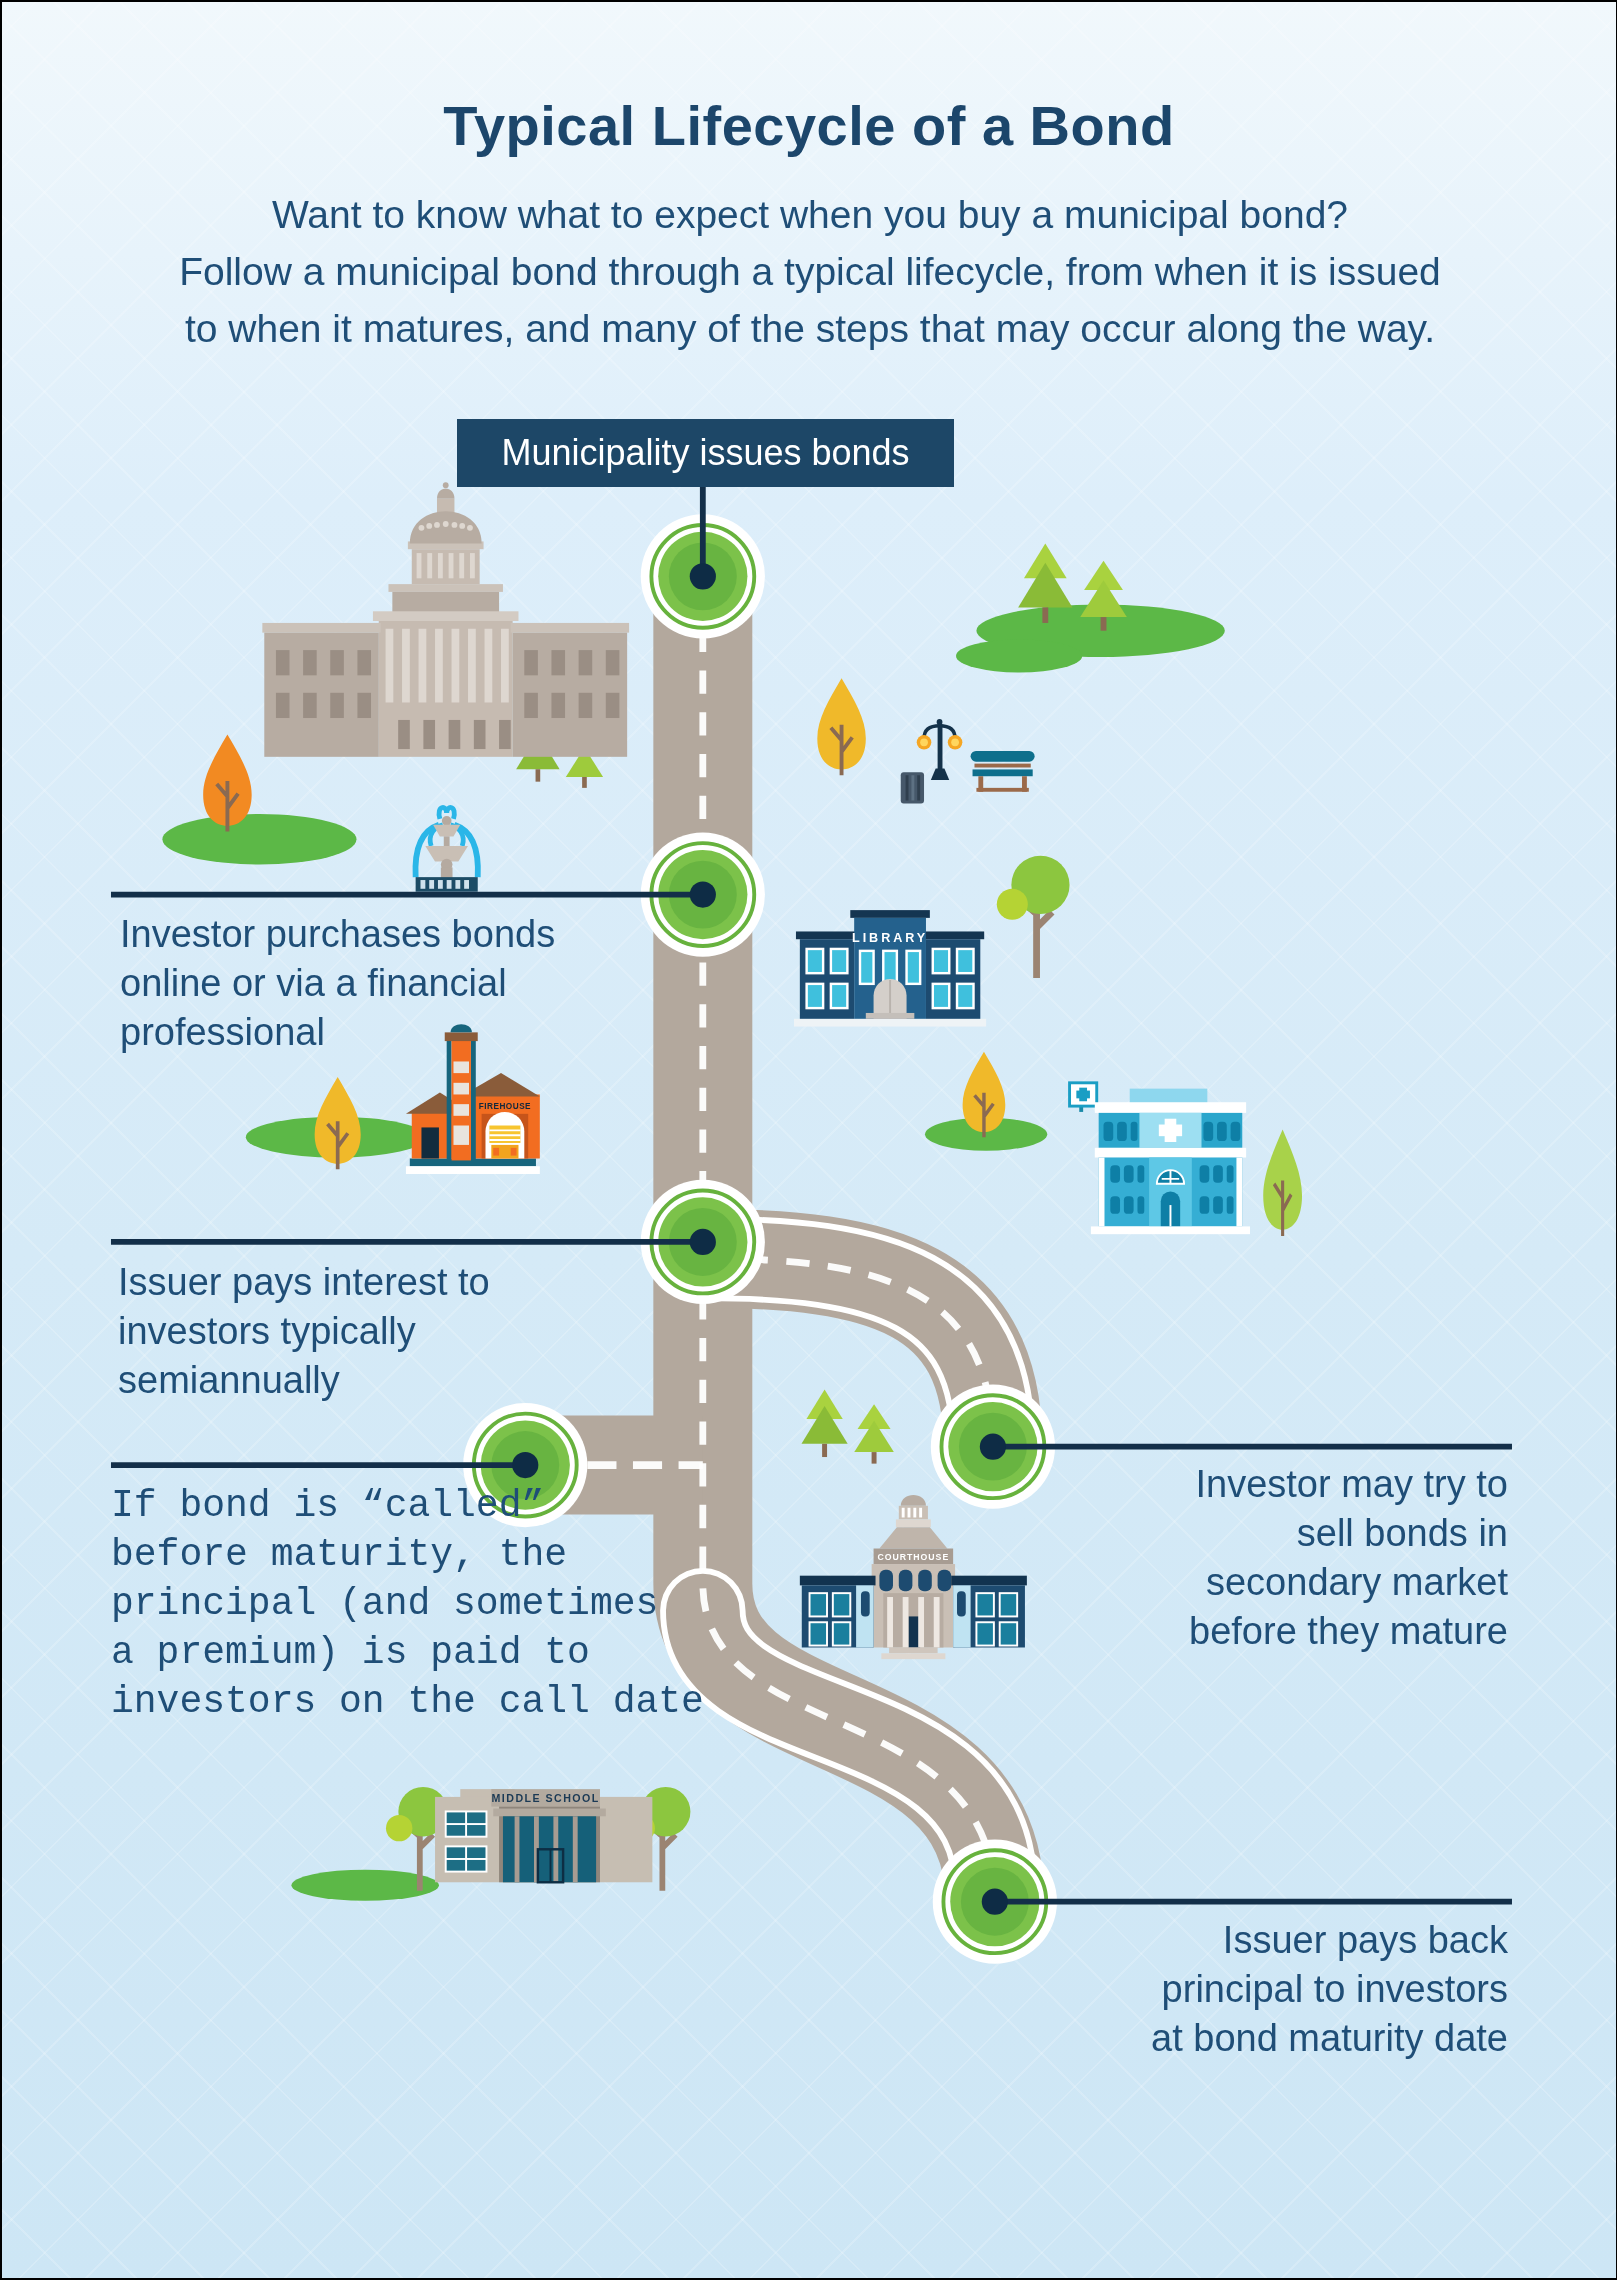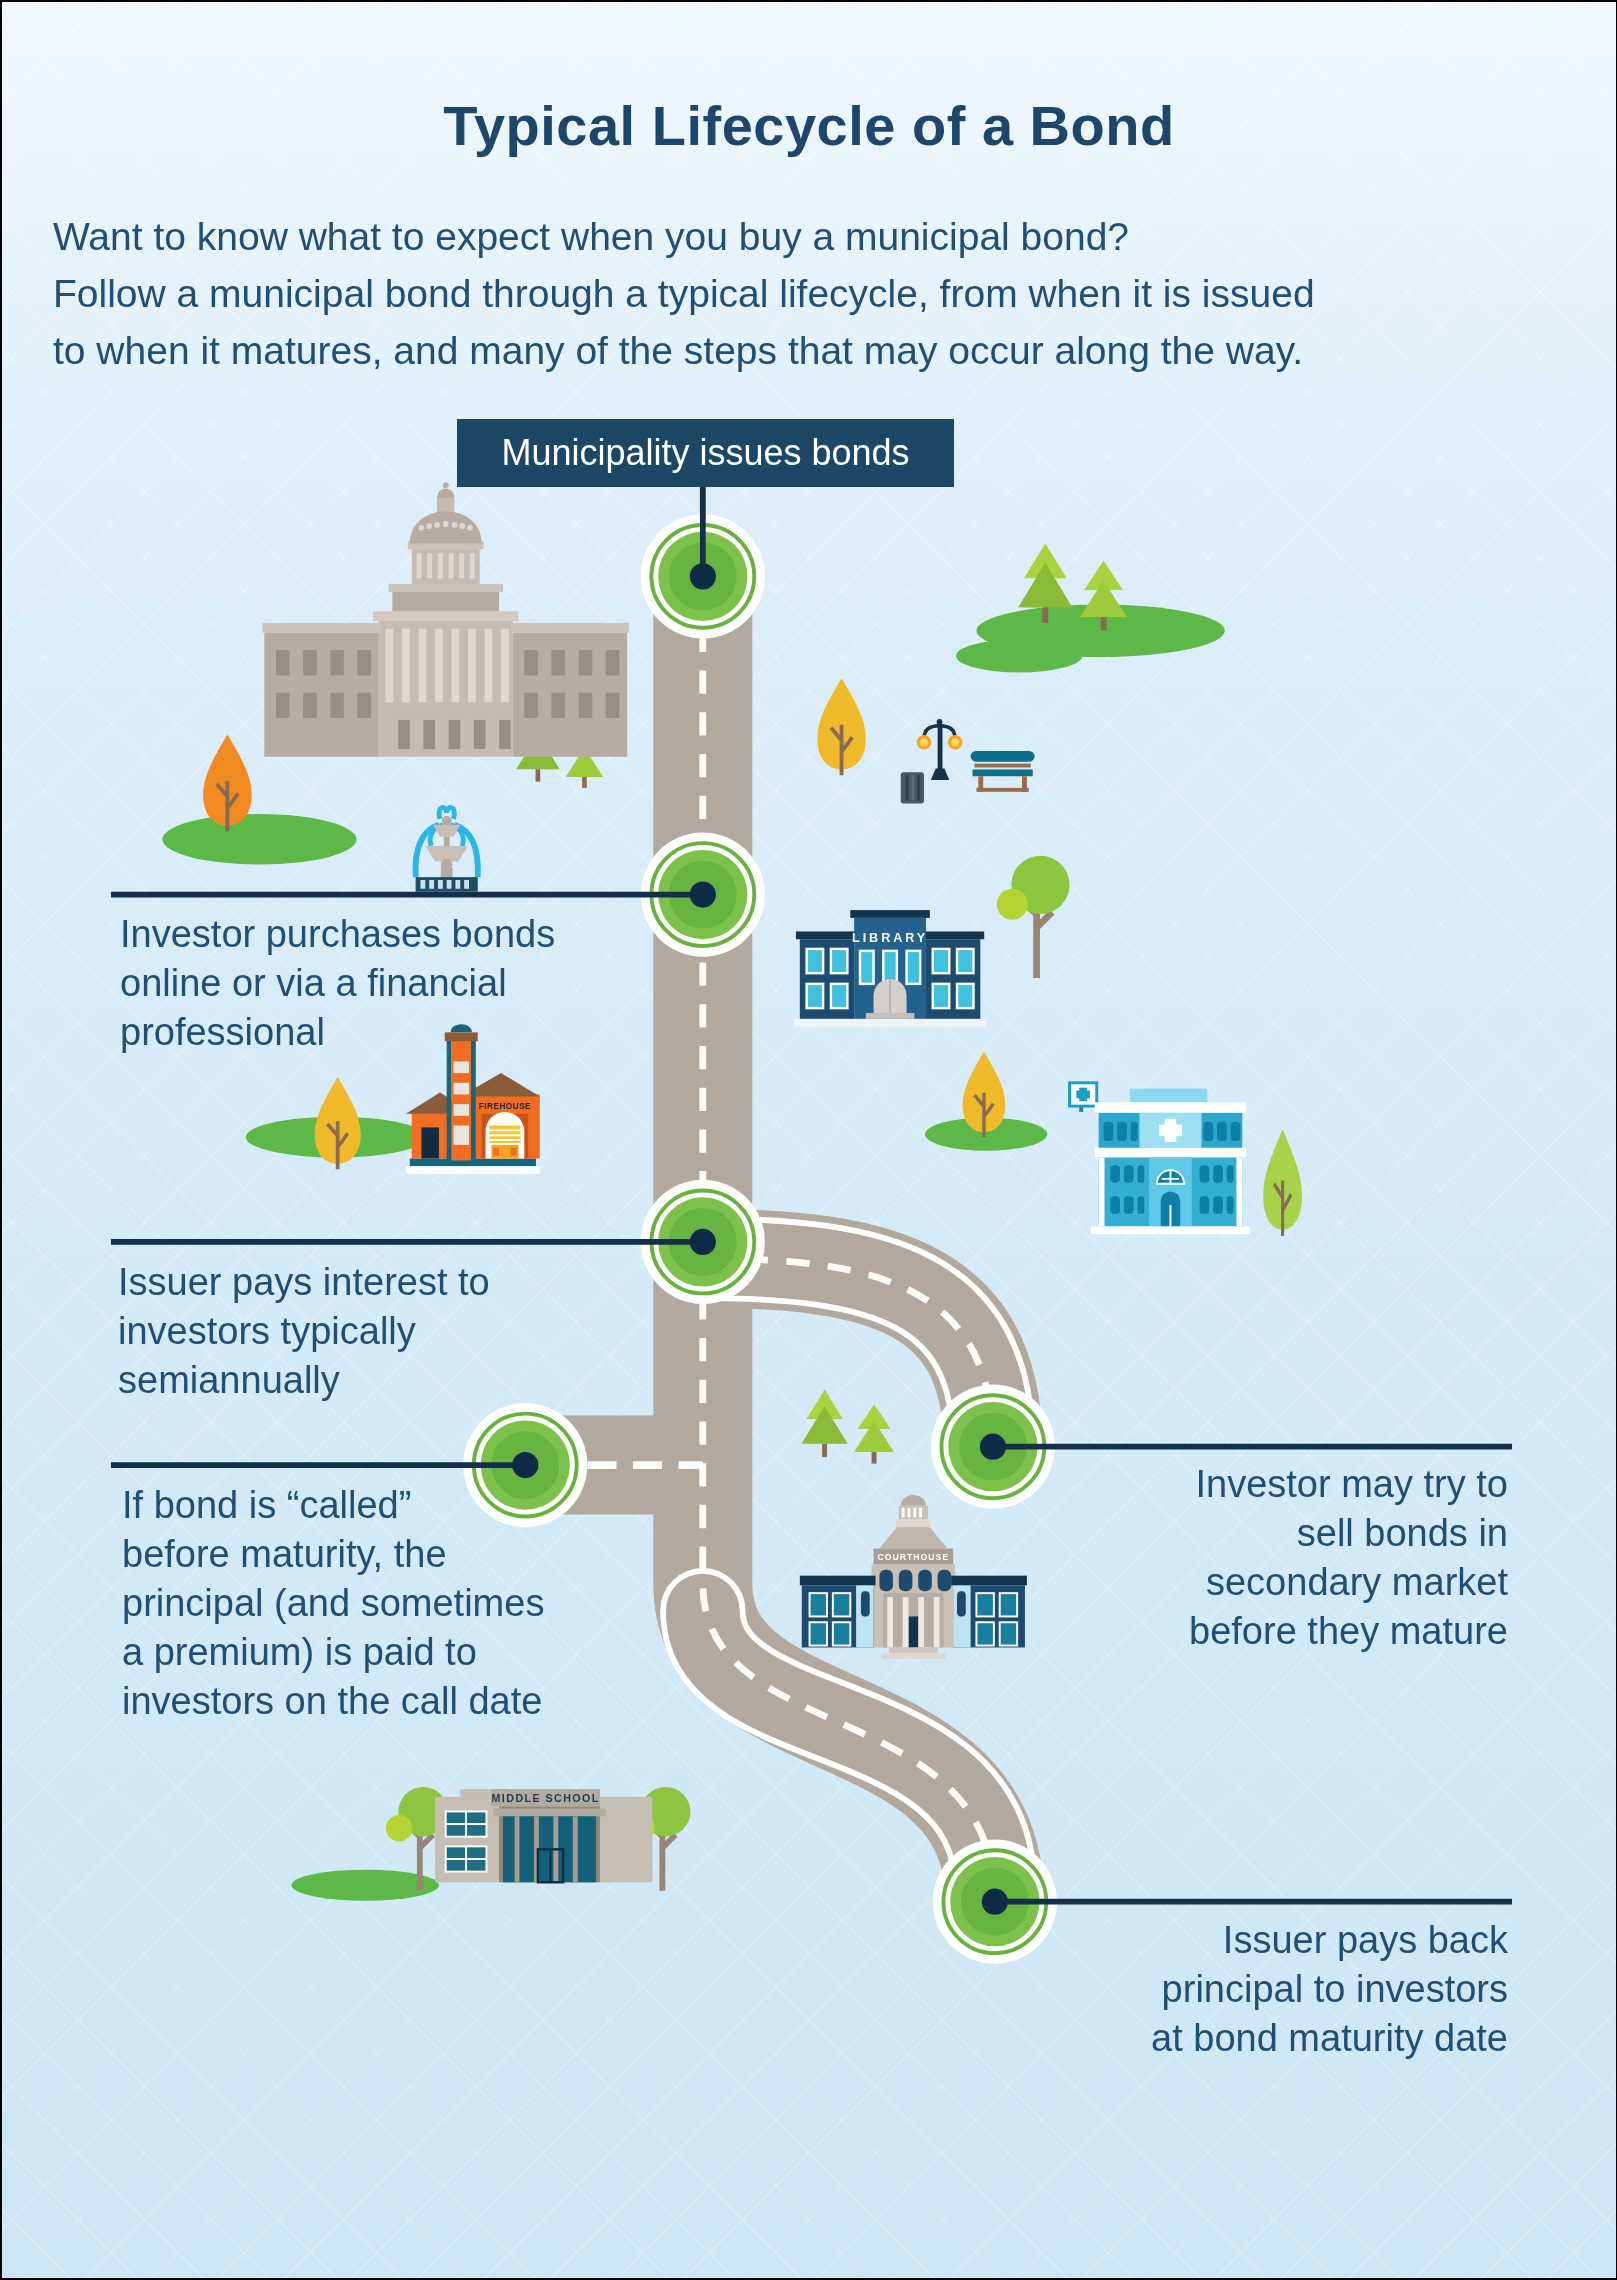--- a/index.html
+++ b/index.html
@@ -15,22 +15,22 @@
       repeating-linear-gradient(-45deg, rgba(255,255,255,.18) 0 1.9px, rgba(255,255,255,0) 1.9px 47px),
       linear-gradient(180deg,#f1f8fc 0%,#ddeefa 22%,#d5eaf7 55%,#cde6f5 100%);
   }
   .scene{position:absolute;left:0;top:0;}
   .page-title{
     position:absolute;left:0;top:91px;width:100%;
     text-align:center;font-size:56px;font-weight:bold;color:#1c466b;
     letter-spacing:0.5px;
   }
   .intro{
-    position:absolute;left:51px;top:206px;width:1514px;
-    text-align:left;font-size:39px;line-height:57px;color:#1f4e77;
+    position:absolute;left:51px;top:184px;width:1514px;
+    text-align:center;font-size:39px;line-height:57px;color:#1f4e77;
     white-space:pre-line;
   }
   .banner{
     position:absolute;left:455px;top:417px;width:497px;height:68px;
     background:#1d4767;color:#fff;text-align:center;
     font-size:36px;line-height:68px;
   }
   .step-label{
     position:absolute;font-size:38px;line-height:49px;color:#1f4e77;
     white-space:pre-line;
@@ -479,21 +479,21 @@
   <div class="banner">Municipality issues bonds</div>
 
   <div class="step-label" style="left:109px;top:908px;margin-left:9px;">Investor purchases bonds
 online or via a financial
 professional</div>
 
   <div class="step-label" style="left:116px;top:1256px;">Issuer pays interest to
 investors typically
 semiannually</div>
 
-  <div class="step-label" style="left:120px;top:1479px;">If bond is “called”
+  <div class="step-label" style="left:109px;top:1479px;font-family:Liberation Mono, monospace;">If bond is “called”
 before maturity, the
 principal (and sometimes
 a premium) is paid to
 investors on the call date</div>
 
   <div class="step-label align-right" style="right:108px;top:1458px;margin-left:8px;">Investor may try to
 sell bonds in
 secondary market
 before they mature</div>
 

